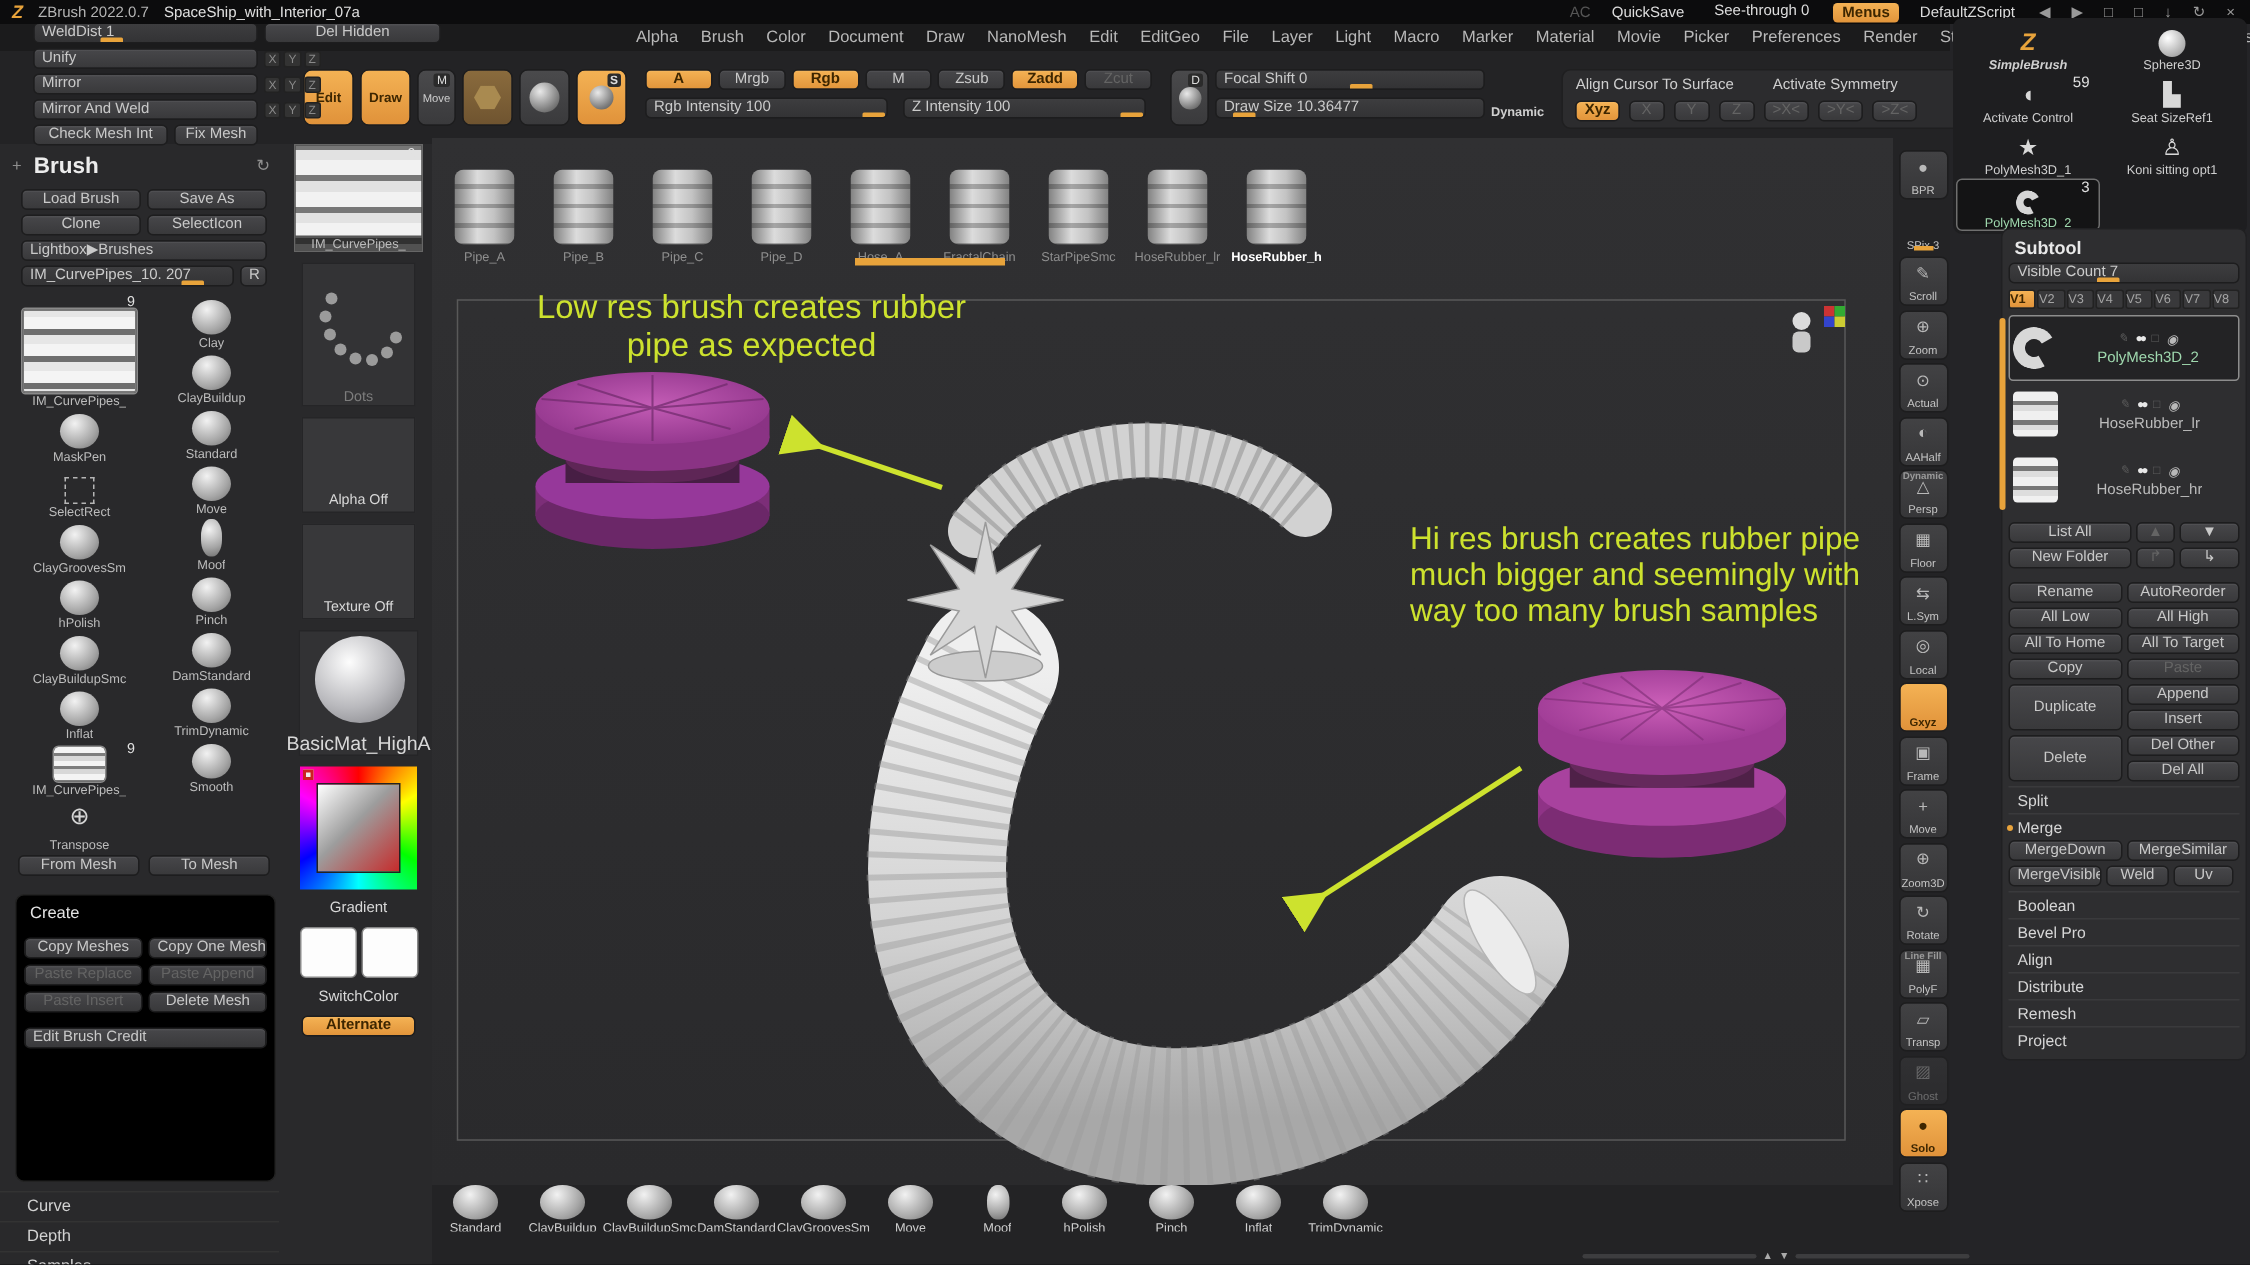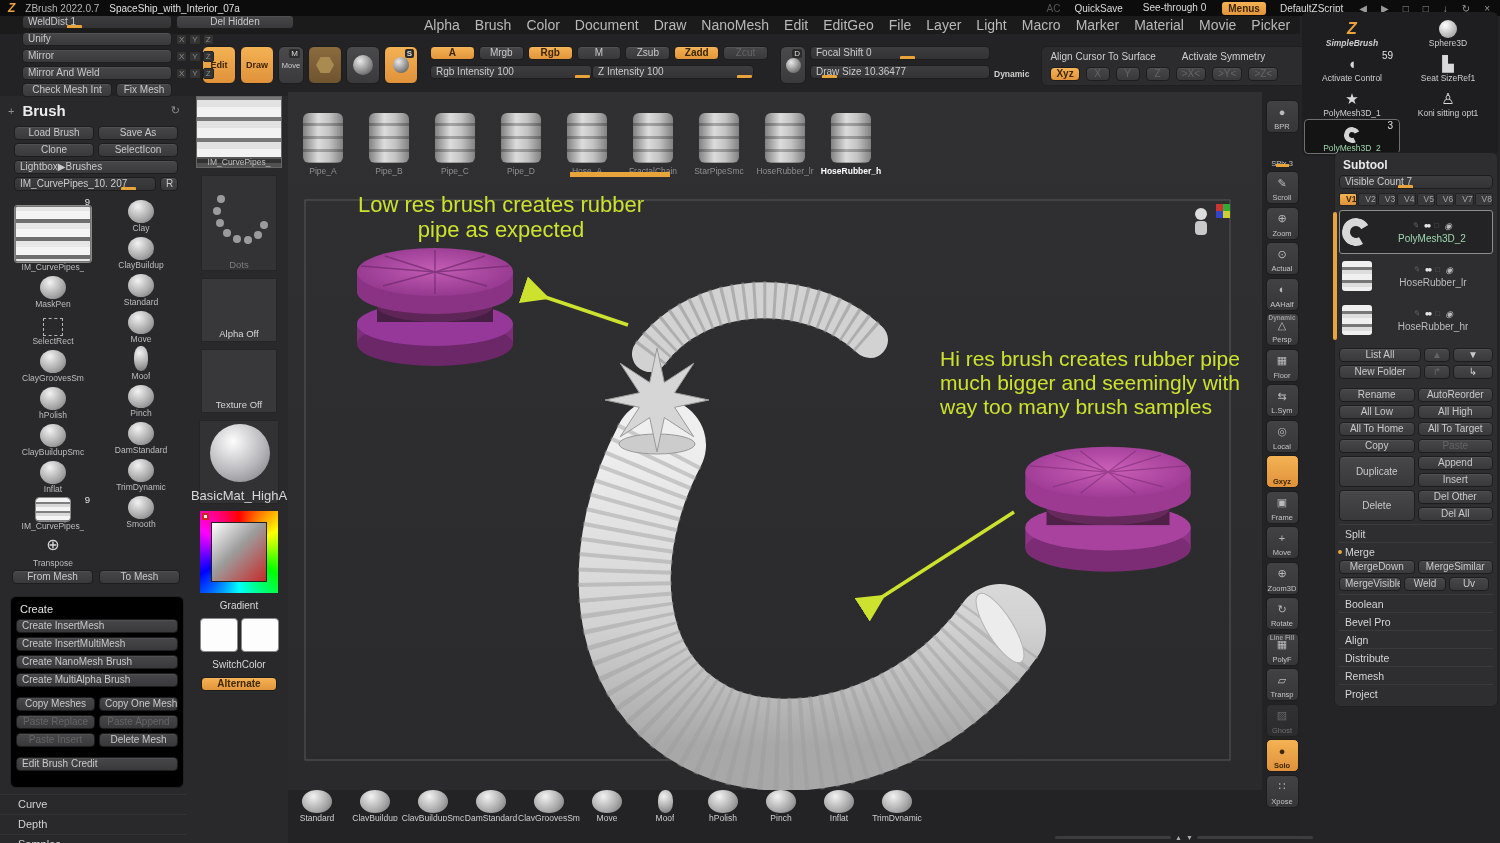--- a/index.html
+++ b/index.html
@@ -10,21 +10,21 @@
 .zlogo{color:#E8A33B;font-weight:bold;font-style:italic;font-size:12px}
 .tb-doc{color:#e0e0e0}
 .tb-stats{color:#9a9a9a}
 .tb-sp{flex:1}
 .tb-ac{color:#555}
 .tb-btn{color:#ddd;padding:0 4px}
 .tb-see{position:relative;padding:0 6px 2px 6px;color:#ddd}
 .pill-on{background:linear-gradient(#f4b254,#e2953b);color:#3d2600;font-weight:bold;border-radius:3px;padding:0 6px;height:13px;line-height:13px}
 .tb-ico{color:#999;font-size:10px;padding:0 2px}
 
-.menubar{position:absolute;left:0;top:16px;width:1300px;height:18px;background:#1b1b1c;display:flex;align-items:center;gap:15px;padding-left:424px;font-size:14px;color:#b9b9b9;z-index:5}
+.menubar{position:absolute;left:0;top:16px;width:1300px;height:18px;background:#1b1b1c;display:flex;align-items:center;gap:15px;padding-left:424px;font-size:11px;color:#b9b9b9;z-index:5}
 .menu-item{white-space:nowrap}
 
 .float-pal{position:absolute;left:22px;top:15px;width:292px;z-index:30;font-size:10px}
 .fp-row{display:flex;gap:4px;margin-bottom:3px;align-items:center}
 .btn{background:linear-gradient(#47474a,#39393b);border:1px solid #1d1d1e;border-radius:4px;color:#c9c9c9;font-size:10px;line-height:12px;height:14px;padding:0 5px;text-align:center;white-space:nowrap;overflow:hidden;box-shadow:inset 0 1px rgba(255,255,255,.05)}
 .btn.on{background:linear-gradient(#f4b254,#e2953b);color:#3d2600;font-weight:bold}
 .btn.dim{color:#646464}
 .slider{position:relative;background:linear-gradient(#3d3d3f,#333335);border:1px solid #1d1d1e;border-radius:4px;color:#cbcbcb;font-size:10px;line-height:12px;height:14px;padding:0 5px;white-space:nowrap;overflow:hidden}
 .slider i{position:absolute;bottom:-1px;height:4px;width:15px;background:#E8A33B;border-radius:1px}
 .axes{display:flex;gap:2px}
@@ -33,21 +33,21 @@
 .toolbar{position:absolute;left:202px;top:46px;height:46px;display:flex;gap:12px;z-index:4;align-items:flex-start}
 .tgrp{display:flex;gap:4px}
 .tbtn{width:34px;height:38px;border-radius:6px;background:linear-gradient(#4a4a4c,#3a3a3c);border:1px solid #1d1d1e;color:#cfcfcf;font-size:9px;display:flex;flex-direction:column;align-items:center;justify-content:center;position:relative}
 .tbtn.on{background:linear-gradient(#f4b254,#e0923a);color:#3d2600;font-weight:bold}
 .tbtn.hexb{background:linear-gradient(#8a6b3d,#6f5430)}
 .tbtn .mini{position:absolute;top:2px;right:3px;font-size:8px;background:#2b2b2b;color:#ddd;padding:0 2px;border-radius:2px}
 .hexshape{width:18px;height:16px;background:#a98a50;clip-path:polygon(25% 0,75% 0,100% 50%,75% 100%,25% 100%,0 50%)}
 .ballshape{width:20px;height:20px;border-radius:50%;background:radial-gradient(circle at 35% 30%,#e9e9e9,#7f7f7f 65%,#4c4c4c)}
 .chcol{width:338px}
 .chrow{display:flex;gap:4px;margin-bottom:5px}
-.slrow{display:flex;}
+.slrow{display:flex;gap:10px}
 .symp{background:#2c2c2e;border:1px solid #1f1f20;border-radius:6px;padding:4px 8px;width:300px}
 .symlabels{display:flex;gap:26px;margin-bottom:5px;color:#cfcfcf;font-size:10px}
 .symbtns{display:flex;gap:6px}
 .ptscol{font-size:10px;color:#d6d6d6;line-height:15px}
 .ptscol .t2{color:#9f9f9f}
 .dynlbl{font-size:8.5px;font-weight:bold;color:#cfcfcf;margin-left:4px;align-self:flex-end}
 
 .rtray-bg{position:absolute;left:1300px;top:0;width:200px;height:843px;background:#242427}
 .tool-pal{position:absolute;left:1302px;top:12px;width:196px;display:grid;grid-template-columns:1fr 1fr;grid-auto-rows:35px;z-index:41;background:#1e1e20;border-radius:6px;padding:2px}
 .tp-cell{position:relative;display:flex;flex-direction:column;align-items:center;justify-content:flex-end;overflow:hidden;border:1px solid transparent;border-radius:4px}
@@ -123,21 +123,21 @@
 .rs.on{background:linear-gradient(#f4b254,#e0923a)}
 .rs.on .g,.rs.on .l{color:#3d2600;font-weight:bold}
 .rs.dim{opacity:.45}
 .rs.flat{background:none;border:none}
 .rs.flat::after{content:"";position:absolute;bottom:2px;left:10px;width:13px;height:3px;background:#E8A33B}
 
 .right-tray{position:absolute;left:1334px;top:152px;width:164px;height:691px;z-index:41;font-size:10px}
 .st-panel{background:#2e2e30;border:1px solid #202022;border-radius:6px;padding:4px;position:relative}
 .st-ttl{font-size:12px;font-weight:bold;color:#e8e8e8;margin:1px 0 3px 4px}
 .vtabs{display:flex;gap:1px;margin:4px 0}
-.vtab{flex:1;text-align:right;font-size:8.5px;color:#a5a5a5;background:#39393b;border:1px solid #222;border-radius:2px;line-height:11px}
+.vtab{flex:1;text-align:left;font-size:8.5px;color:#a5a5a5;background:#39393b;border:1px solid #222;border-radius:2px;line-height:11px}
 .vtab.on{background:linear-gradient(#f4b254,#e0923a);color:#3d2600;font-weight:bold}
 .st-list{position:relative;margin-bottom:6px}
 .vbar{position:absolute;left:-6px;top:2px;width:4px;height:128px;background:#E8A33B;border-radius:2px}
 .strow{display:flex;gap:4px;border:1px solid transparent;border-radius:3px;padding:2px;height:44px;align-items:center}
 .strow.sel{border-color:#8d8d8d;background:#232325}
 .st-th{width:30px;height:30px;flex:none;border-radius:3px;background:repeating-linear-gradient(180deg,#f0f0f0 0 6px,#777 6px 9px,#ddd 9px 13px)}
 .strow.hose .st-th{background:none;border:8px solid #d8d8d8;border-right-color:transparent;border-radius:50%;width:28px;height:28px;transform:rotate(15deg)}
 .st-main{flex:1;display:flex;flex-direction:column;align-items:center;gap:2px}
 .st-icons{display:flex;gap:5px;align-items:center;color:#5e5e5e;font-size:8px}
 .st-icons .pill{color:#e8e8e8;letter-spacing:-2px}
@@ -489,35 +489,20 @@
             <span class="blabel">Smooth</span>
           </div>
         </div>
     </div>
     <div class="fm-row">
       <span class="btn" style="flex:1">From Mesh</span>
       <span class="btn" style="flex:1">To Mesh</span>
     </div>
     <div class="create-pan">
       <div class="cp-ttl">Create</div>
-      <div>
-
-      <div class="cp-row">
-            <span class="btn" style="flex:1;text-align:left">Create InsertMesh</span>
-          </div>
-          <div class="cp-row">
-            <span class="btn" style="flex:1;text-align:left">Create InsertMultiMesh</span>
-          </div>
-          <div class="cp-row">
-            <span class="btn" style="flex:1;text-align:left">Create NanoMesh Brush</span>
-          </div>
-          <div class="cp-row">
-            <span class="btn" style="flex:1;text-align:left">Create MultiAlpha Brush</span>
-          </div>
-        </div>
       <div class="gap6"></div>
       <div class="cp-row">
         <span class="btn" style="flex:1">Copy Meshes</span>
         <span class="btn" style="flex:1">Copy One Mesh</span>
       </div>
       <div class="cp-row">
         <span class="btn dim" style="flex:1">Paste Replace</span>
         <span class="btn dim" style="flex:1">Paste Append</span>
       </div>
       <div class="cp-row">

